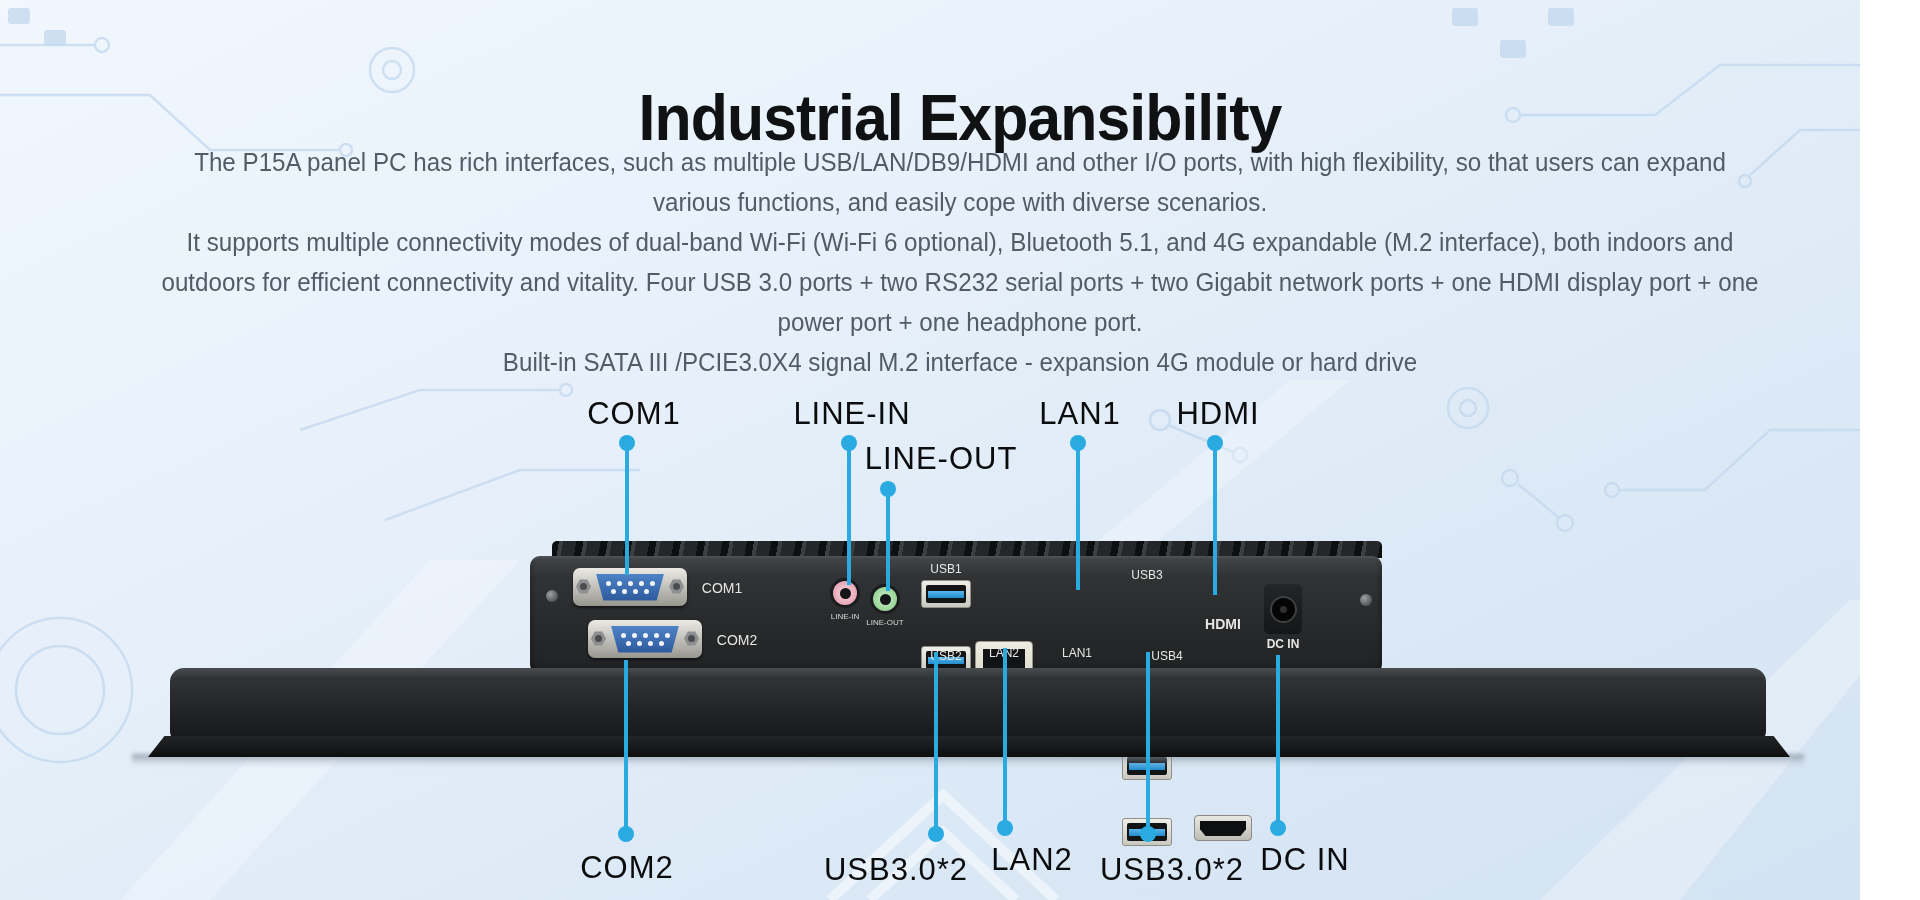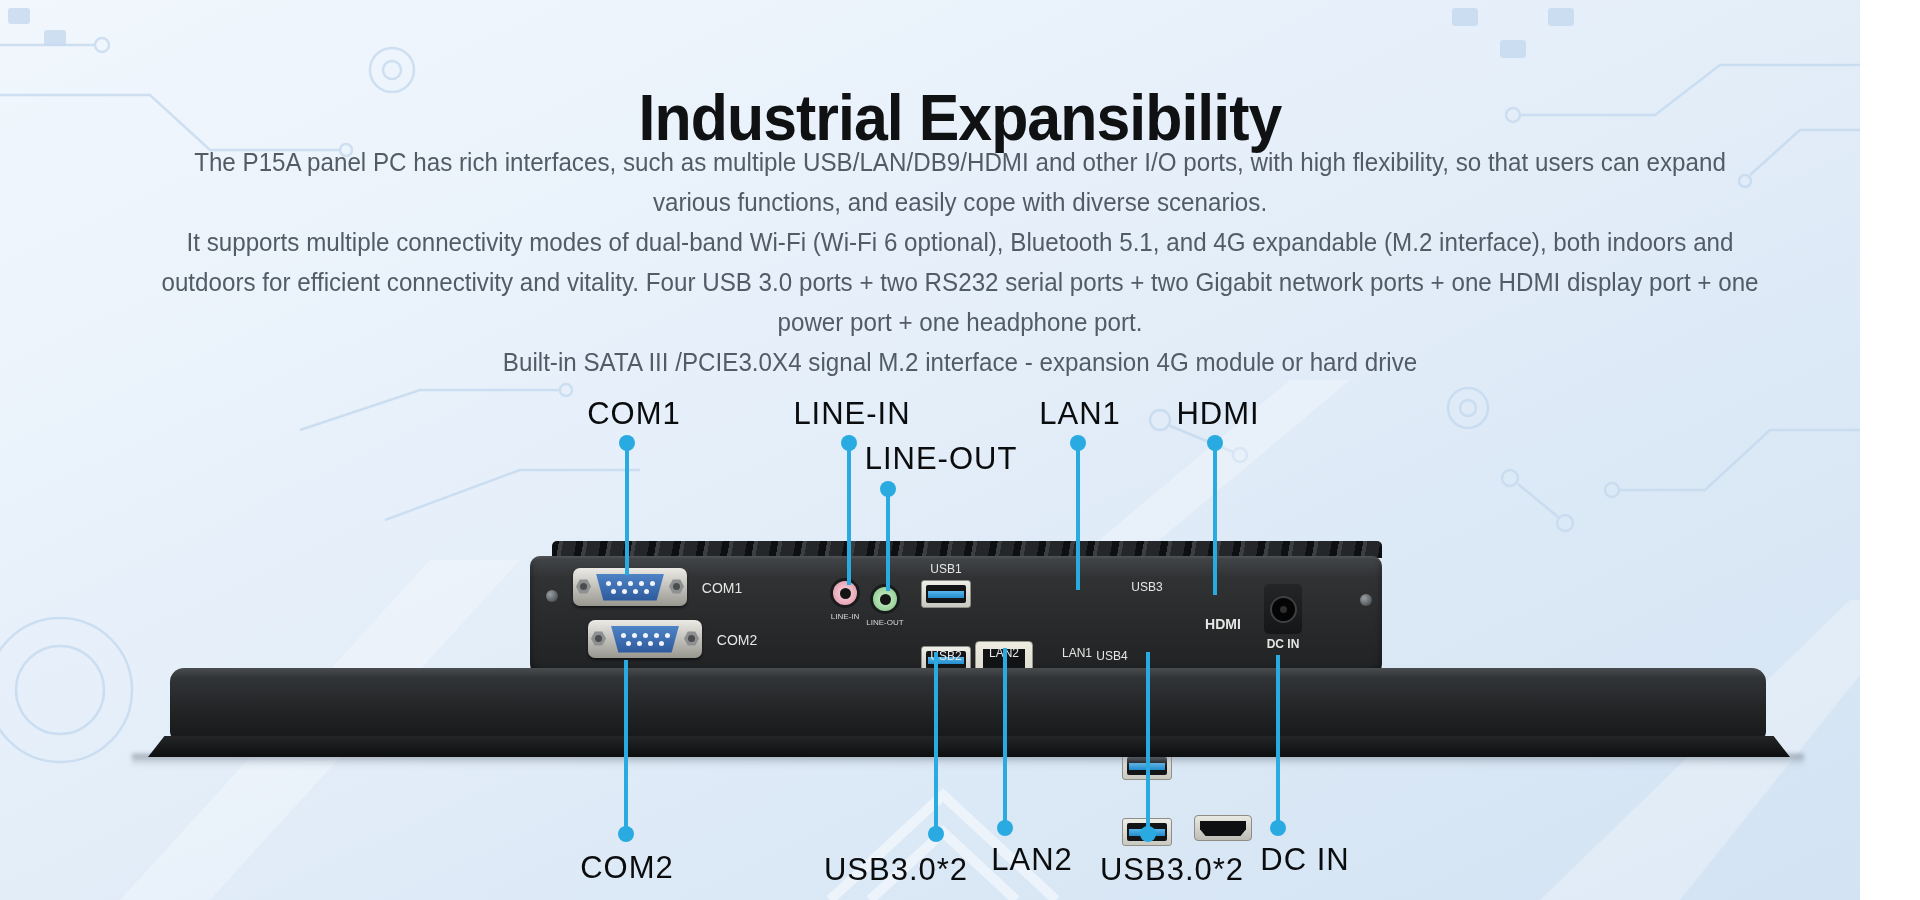--- a/index.html
+++ b/index.html
@@ -226,28 +226,28 @@
     </div>
     <span class="port-label" style="left:474px;top:90px;">LAN2</span>
 
     <div class="port rj45" style="left:518px;top:29px;">
       <span class="rj45-hole"></span>
       <span class="led led-l"></span>
       <span class="led led-r"></span>
     </div>
     <span class="port-label" style="left:547px;top:90px;">LAN1</span>
 
-    <span class="port-label" style="left:617px;top:24px;">USB3</span>
+    <span class="port-label" style="left:617px;top:12px;">USB3</span>
     <div class="port usb" style="left:592px;top:24px;">
         <span class="usb-tab"></span>
       </div>
     <div class="port usb" style="left:592px;top:62px;">
         <span class="usb-tab"></span>
       </div>
-    <span class="port-label" style="left:582px;top:93px;">USB4</span>
+    <span class="port-label" style="left:637px;top:93px;">USB4</span>
 
     <div class="port hdmi" style="left:664px;top:31px;"></div>
     <span class="port-label" style="left:693px;top:60px;font-size:14px;font-weight:bold;">HDMI</span>
 
     <div class="port dcin" style="left:734px;top:28px;">
       <span class="dcin-ring">
           <span class="dcin-pin"></span>
         </span>
     </div>
     <span class="port-label" style="left:753px;top:81px;font-weight:bold;">DC IN</span>

